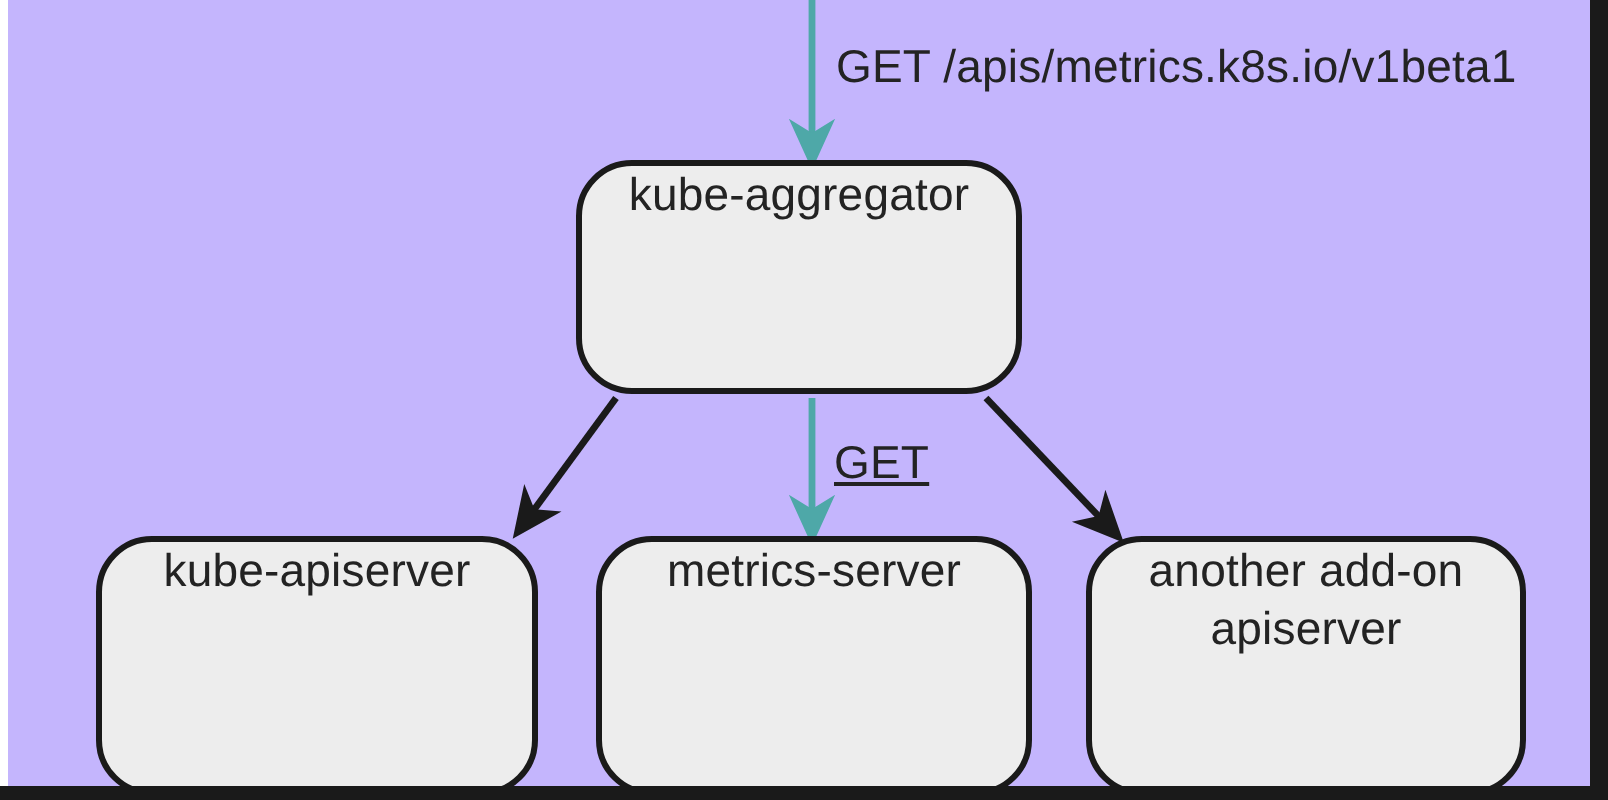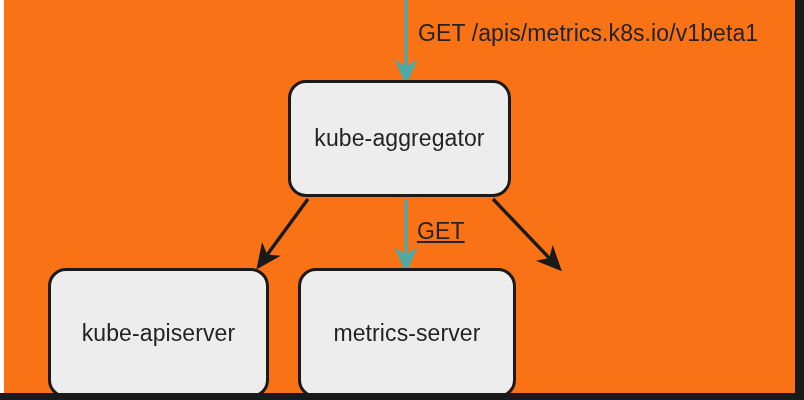--- a/index.html
+++ b/index.html
@@ -6,21 +6,21 @@
   html, body {
     margin: 0;
     padding: 0;
     background: #ffffff;
   }
   #canvas {
     position: relative;
     width: 804px;
     height: 400px;
     overflow: hidden;
-    background: #f97316;
+    background: #c4b5fd;
     font-family: "Liberation Sans", "DejaVu Sans", sans-serif;
   }
   
   .frame-left-gutter {
     position: absolute;
     left: 0; top: 0;
     width: 4px; height: 400px;
     background: #ffffff;
   }
   .frame-bottom-bar {
@@ -39,24 +39,23 @@
   .svg-layer {
     position: absolute;
     left: 0; top: 0;
     width: 804px; height: 400px;
   }
 
   .node-box {
     position: absolute;
     box-sizing: border-box;
     border: 3px solid #1a1a1a;
-    border-radius: 18px;
+    border-radius: 28px;
     background: #ededed;
     display: flex;
-    align-items: center;
     justify-content: center;
     text-align: center;
     color: #232323;
     font-size: 23px;
     line-height: 1.25;
     letter-spacing: 0.1px;
   }
 
   #node-kube-aggregator {
     left: 288px; top: 80px;
@@ -124,17 +123,23 @@
   </div>
 
   <div class="node-box" id="node-metrics-server">
     <span>metrics-server</span>
   </div>
 
   <div class="node-box" id="node-kube-apiserver">
     <span>kube-apiserver</span>
   </div>
 
+  <div class="node-box" id="node-another-addon-apiserver">
+    <span>
+      <span>another add-on</span><br>
+      <span>apiserver</span>
+    </span>
+  </div>
 
   <div class="frame-bottom-bar"></div>
   <div class="frame-right-bar"></div>
 
 </div>
 
 </body></html>

